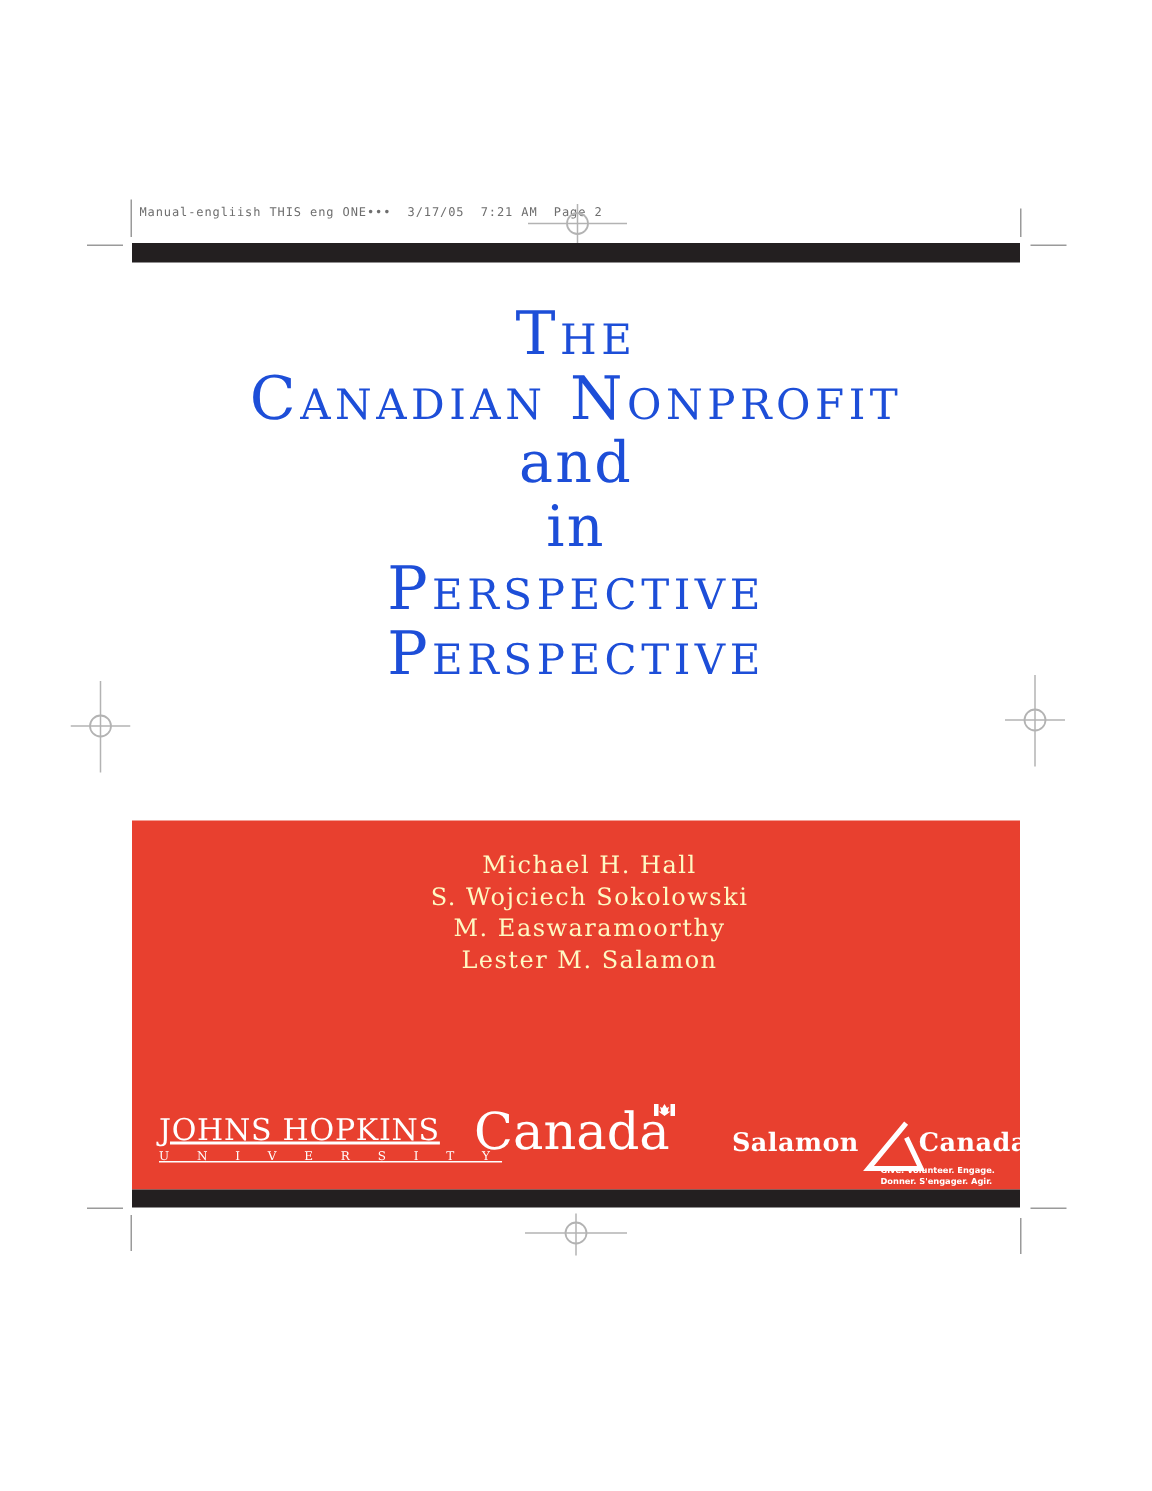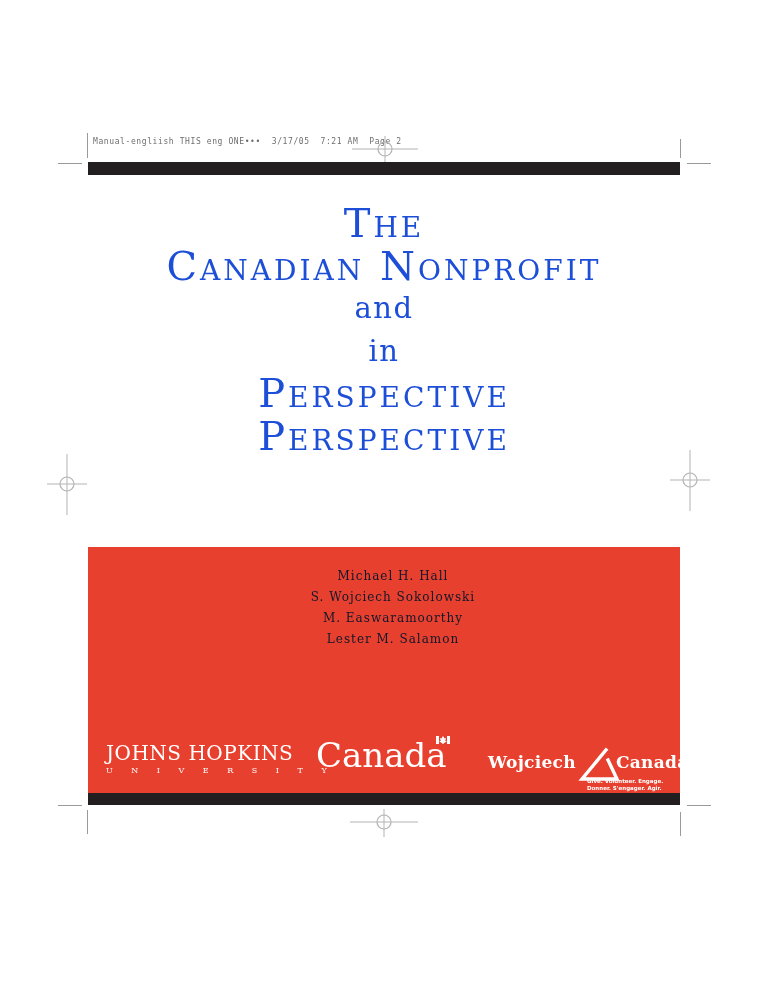--- a/index.html
+++ b/index.html
@@ -22,33 +22,33 @@
   
   .title-block {
     position:absolute; left:88px; top:202px; width:592px;
     text-align:center; color:#1d4ed8;
   }
   .t-line {
     font-variant:small-caps;
     font-size:40px; line-height:42.5px; letter-spacing:3px;
   }
   .t-line.lower {
-    font-variant:normal; font-size:29px; letter-spacing:1.5px;
+    font-variant:normal; font-size:38px; letter-spacing:1.5px;
   }
 
   
   .red-panel {
     position:absolute; left:88px; top:547px; width:592px; height:246px;
     background:#e8402f; color:#ffffff;
   }
   .authors { position:absolute; left:0; right:0; top:19px; text-align:center; }
-  .author { font-size:12px; line-height:21px; letter-spacing:1px; color:#0f172a;padding-left:18px; }
+  .author { font-size:16px; line-height:21px; letter-spacing:1px; color:#fef9c3;padding-left:18px; }
 
   
-  .jhu { position:absolute; left:18px; top:195px; width:164px; text-align:center; color:#ffffff; }
+  .jhu { position:absolute; left:18px; top:195px; width:164px; text-align:center; color:#ffffff;text-decoration:underline; }
   .jhu-name { font-size:20px; line-height:22px; letter-spacing:0.5px; white-space:nowrap; }
   .jhu-sub  { font-size:8px; line-height:10px; letter-spacing:8px; margin-top:2px; white-space:nowrap; margin-right:-8px; }
 
   
   .canada-wm {
     position:absolute; left:228px; top:190px;
     font-size:34px; line-height:36px; color:#ffffff; white-space:nowrap;
   }
   .canada-wm .wm-wrap { position:relative; display:inline-block; }
   .canada-flag { position:absolute; right:-3px; top:-1px; }
@@ -106,21 +106,21 @@
         <svg class="canada-flag" width="14" height="8" viewBox="0 0 14 8">
           <rect x="0" y="0" width="3" height="8" fill="#ffffff"></rect>
           <rect x="11" y="0" width="3" height="8" fill="#ffffff"></rect>
           <path d="M7 0 L8.6 2.6 L10 1.9 L9.2 5 L11 5 L7 8 L3 5 L4.8 5 L4 1.9 L5.4 2.6 Z" fill="#ffffff"></path>
         </svg>
       </span>
     </div>
 
     <div class="imagine">
       <div class="im-row">
-        <span class="im-word">Wojciech</span>
+        <span class="im-word">Salamon</span>
         <svg class="im-tri" width="42" height="36" viewBox="0 0 42 36">
           <path d="M28 3 L4 32 L39 32 L30 13" fill="none" stroke="#ffffff" stroke-width="3.4" stroke-linecap="square" stroke-linejoin="miter"></path>
         </svg>
         <span class="im-word">Canada</span>
       </div>
       <div class="im-tags">
         <div>Give. Volunteer. Engage.</div>
         <div>Donner. S'engager. Agir.</div>
       </div>
     </div>

